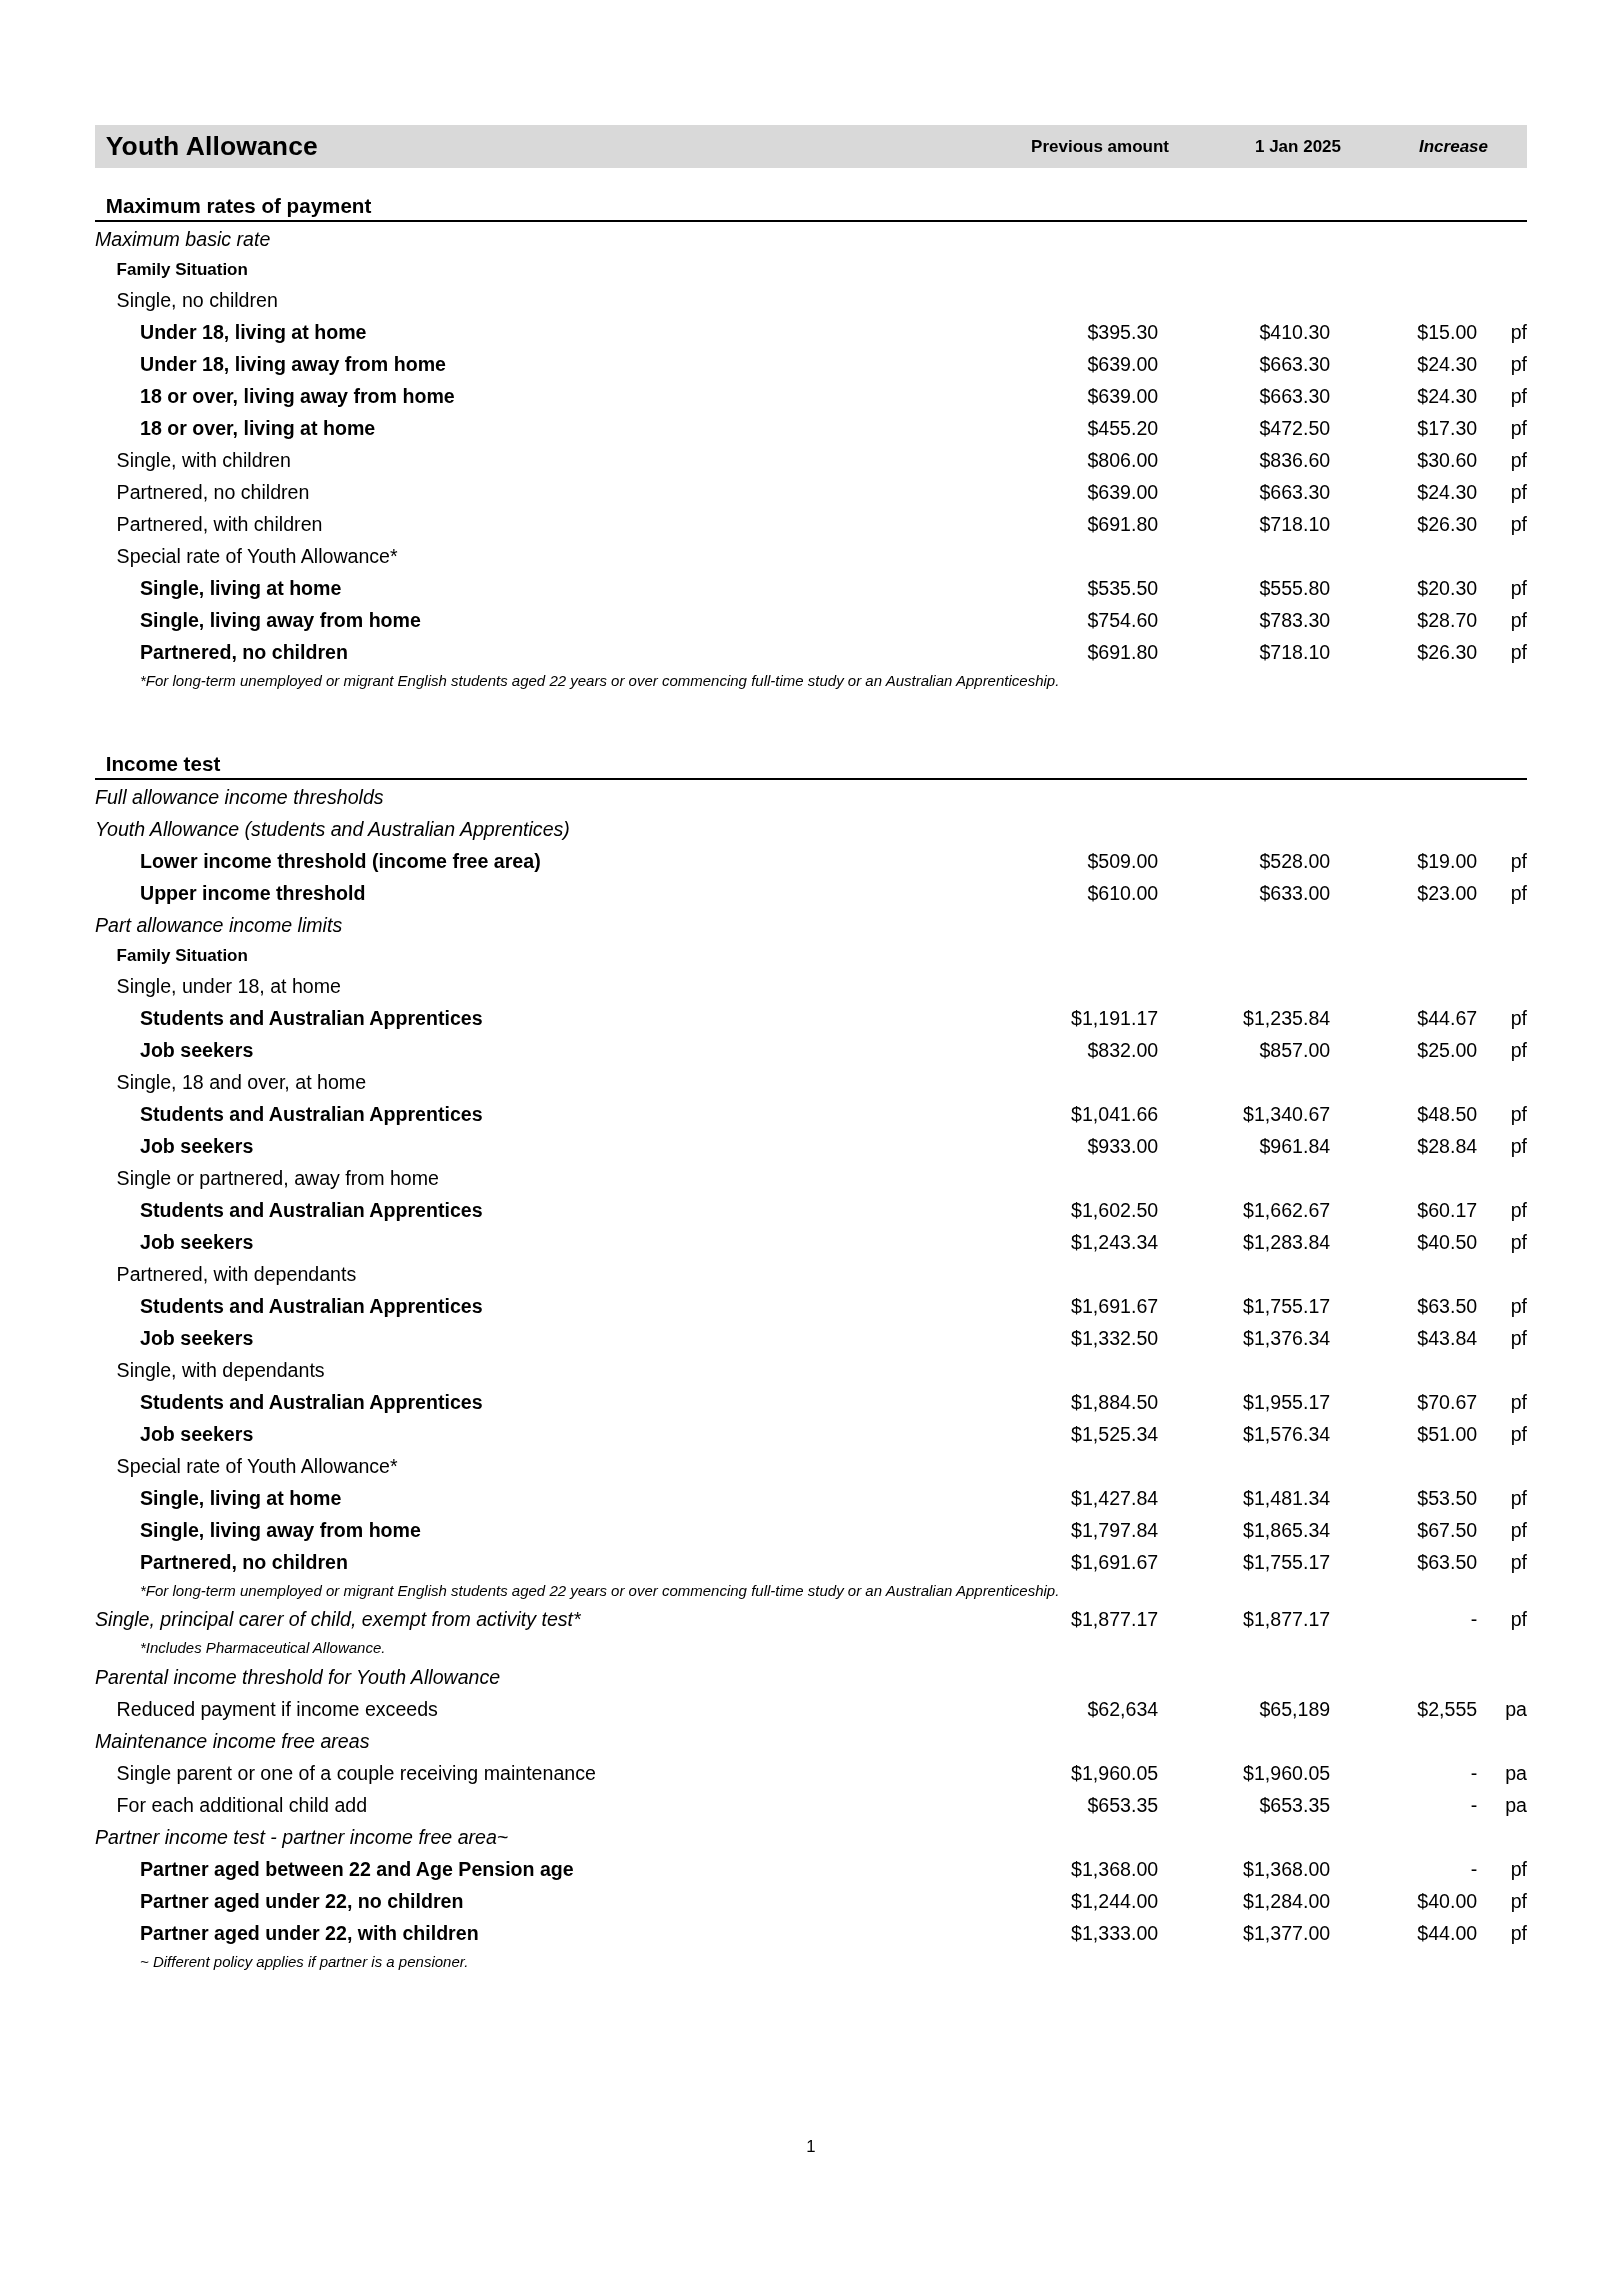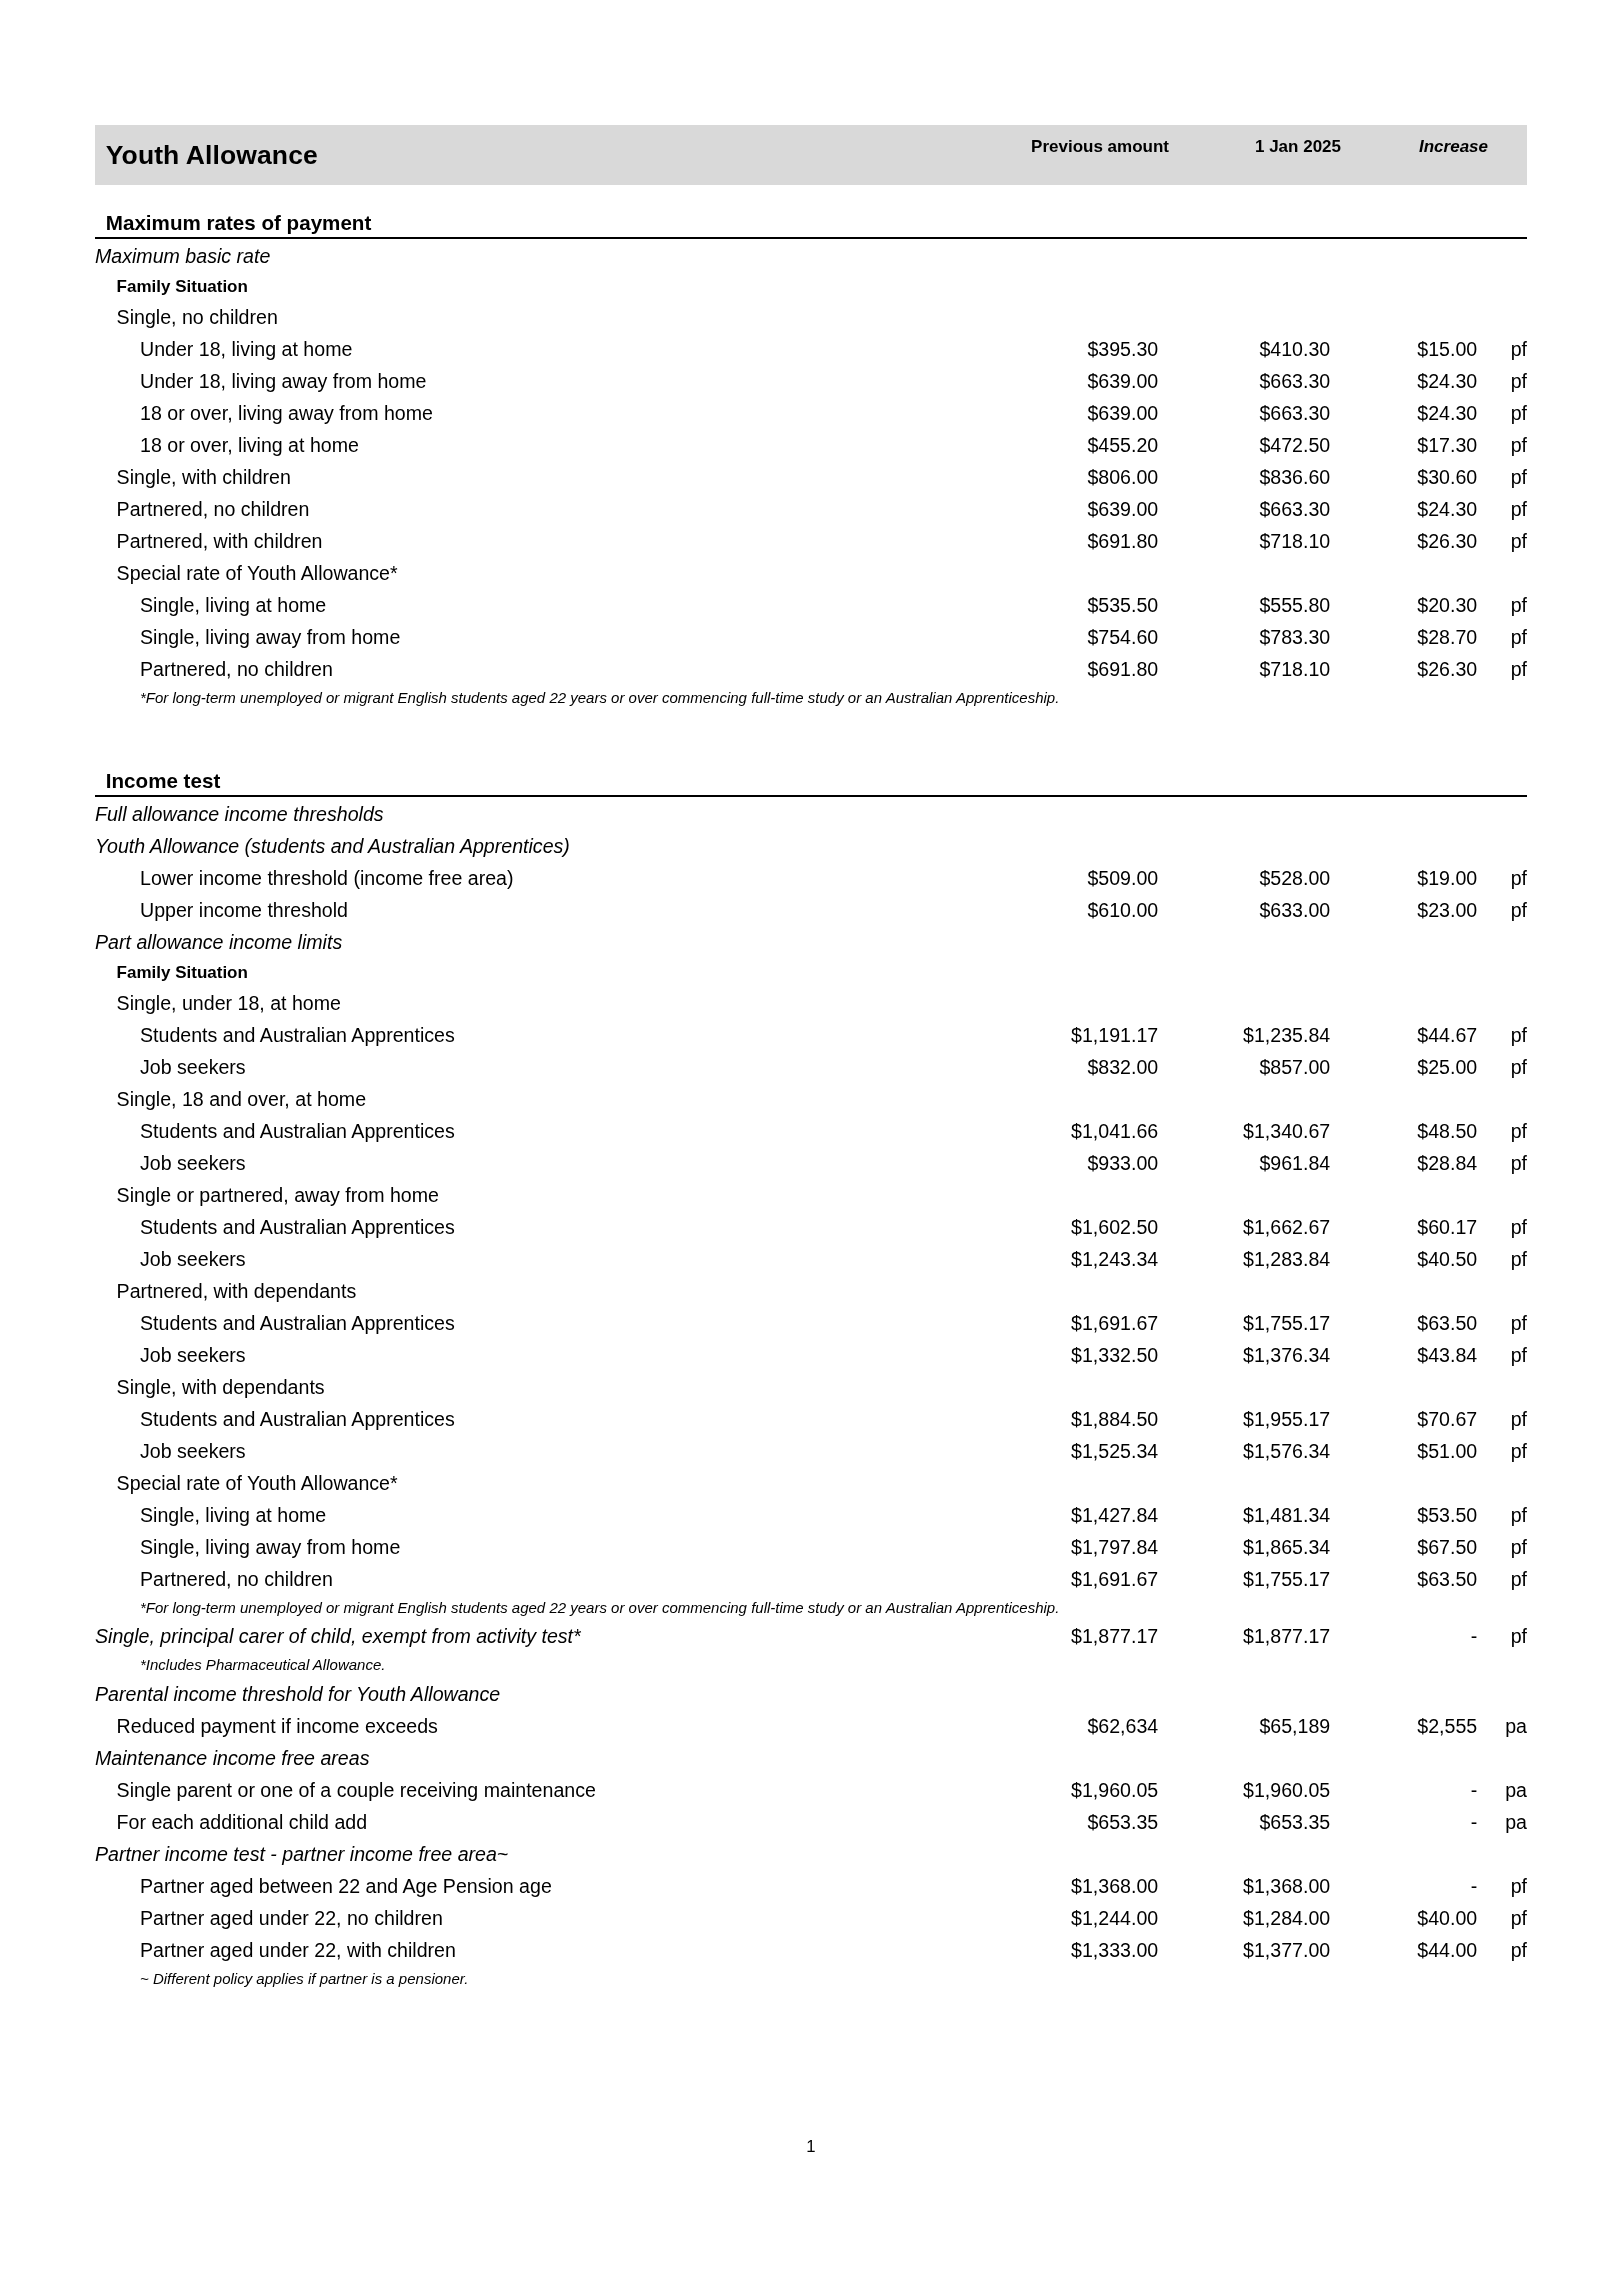--- a/index.html
+++ b/index.html
@@ -23,21 +23,21 @@
   .sheet {
     position: absolute;
     left: 95px;
     top: 125px;
     width: 1432px;
   }
 
   
   .title-band {
     background: #d9d9d9;
-    height: 60px;
+    height: 43px;
     display: flex;
     align-items: center;
     position: relative;
   }
   .title-band .doc-title {
     font-size: 26.5px;
     font-weight: bold;
     padding-left: 10.8px;
     letter-spacing: 0.1px;
   }
@@ -88,21 +88,21 @@
     flex: 0 0 auto;
   }
   .v-prev { width: 201px; }
   .v-new  { width: 172px; }
   .v-inc  { width: 147px; }
   .v-unit { width: 39px; text-align: left; padding-left: 10.8px; }
 
   
   .lv0 { padding-left: 0px; font-style: italic; }
   .lv1 { padding-left: 21.6px; }
-  .lv2 { padding-left: 45px; }
+  .lv2 { padding-left: 45px; font-weight: bold; }
 
   .bold-sub {
     font-weight: bold;
     font-size: 17px;
     line-height: 29px;
   }
 
   .note {
     font-size: 15px;
     font-style: italic;

